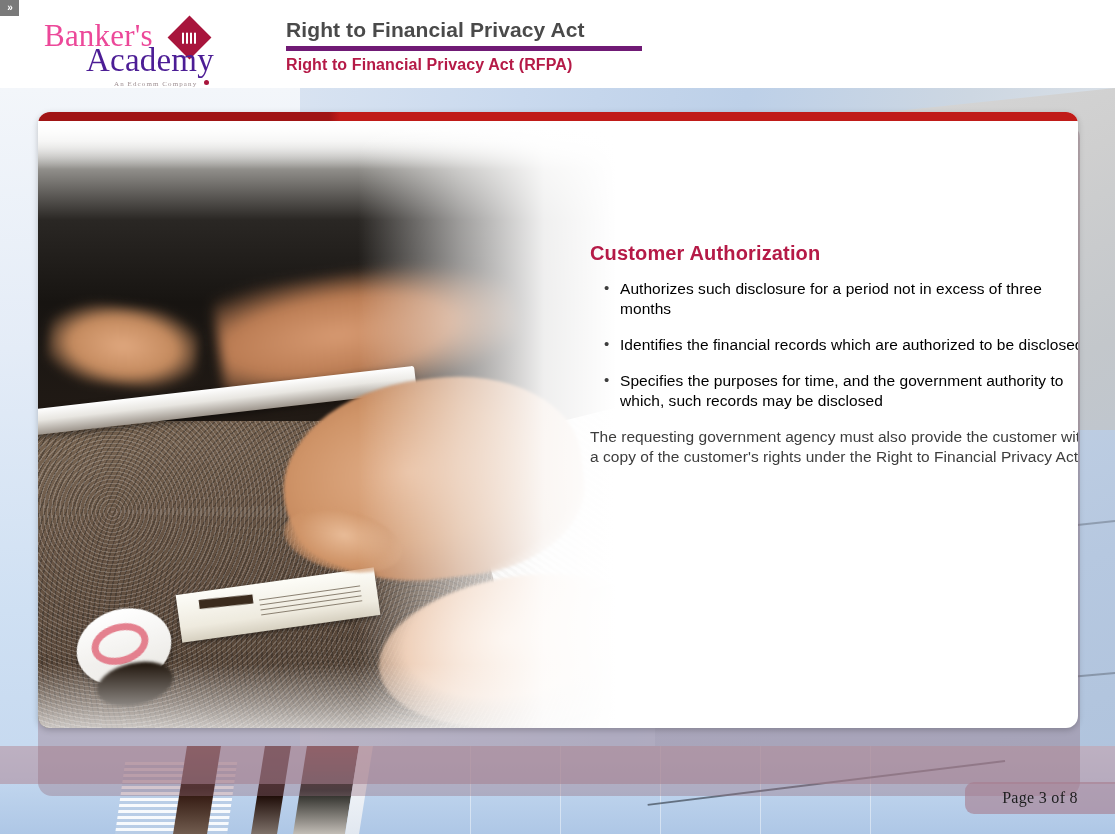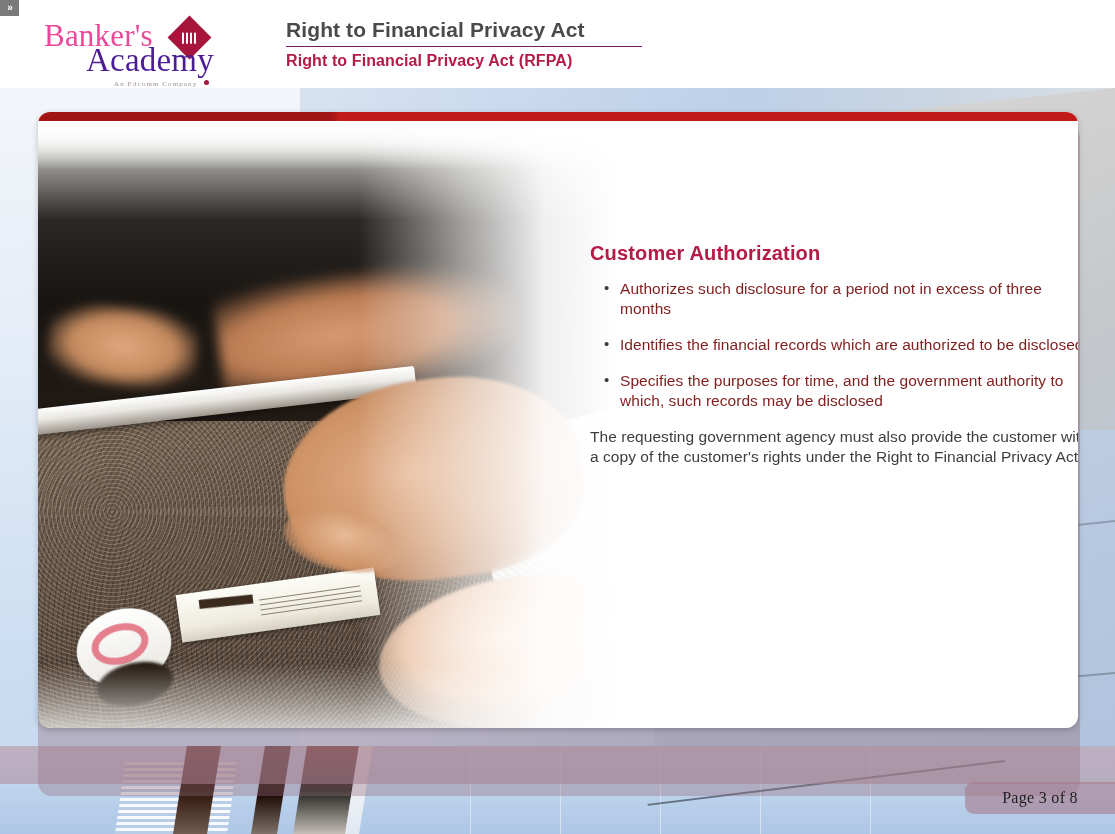--- a/index.html
+++ b/index.html
@@ -136,21 +136,21 @@
   .logo-dot {
     position:absolute; left:160px; top:60px; width:5px; height:5px;
     border-radius:50%; background:#a8153c;
   }
 
   
   .head-titles { position:absolute; left:286px; top:18px; }
   .head-title {
     font-size:21px; font-weight:bold; color:#4a4a4a;
     letter-spacing:.1px; padding-bottom:4px;
-    border-bottom:1px solid #701a75; width:356px;
+    border-bottom:5px solid #701a75; width:356px;
   }
   .head-sub {
     font-size:16px; font-weight:bold; color:#b51a47;
     margin-top:5px; letter-spacing:.1px;
   }
 
   
   .card-shadow {
     position:absolute; left:38px; top:124px; width:1042px; height:672px;
     border-radius:14px;
@@ -281,21 +281,21 @@
     font-size:20px; font-weight:bold; color:#b51a47;
     letter-spacing:.15px; margin-bottom:14px;
   }
   .para {
     font-size:15.5px; color:#3d3d3d; line-height:20px;
     margin-bottom:15px; letter-spacing:.05px;
   }
   ul.bullets { list-style:none; margin:0 0 14px 0; padding:0; }
   ul.bullets li {
     position:relative; padding-left:30px; margin-bottom:16px;
-    font-size:15.5px; color:#7f1d1d; line-height:20px; letter-spacing:.05px;
+    font-size:15.5px; color:#000000; line-height:20px; letter-spacing:.05px;
   }
   ul.bullets li::before {
     content:"•"; position:absolute; left:14px; top:-1px;
     color:#3d3d3d; font-size:15px;
   }
   .para-closing { margin-top:2px; }
 
   
   .page-ind {
     position:absolute; right:0; top:782px; width:150px; height:32px;

